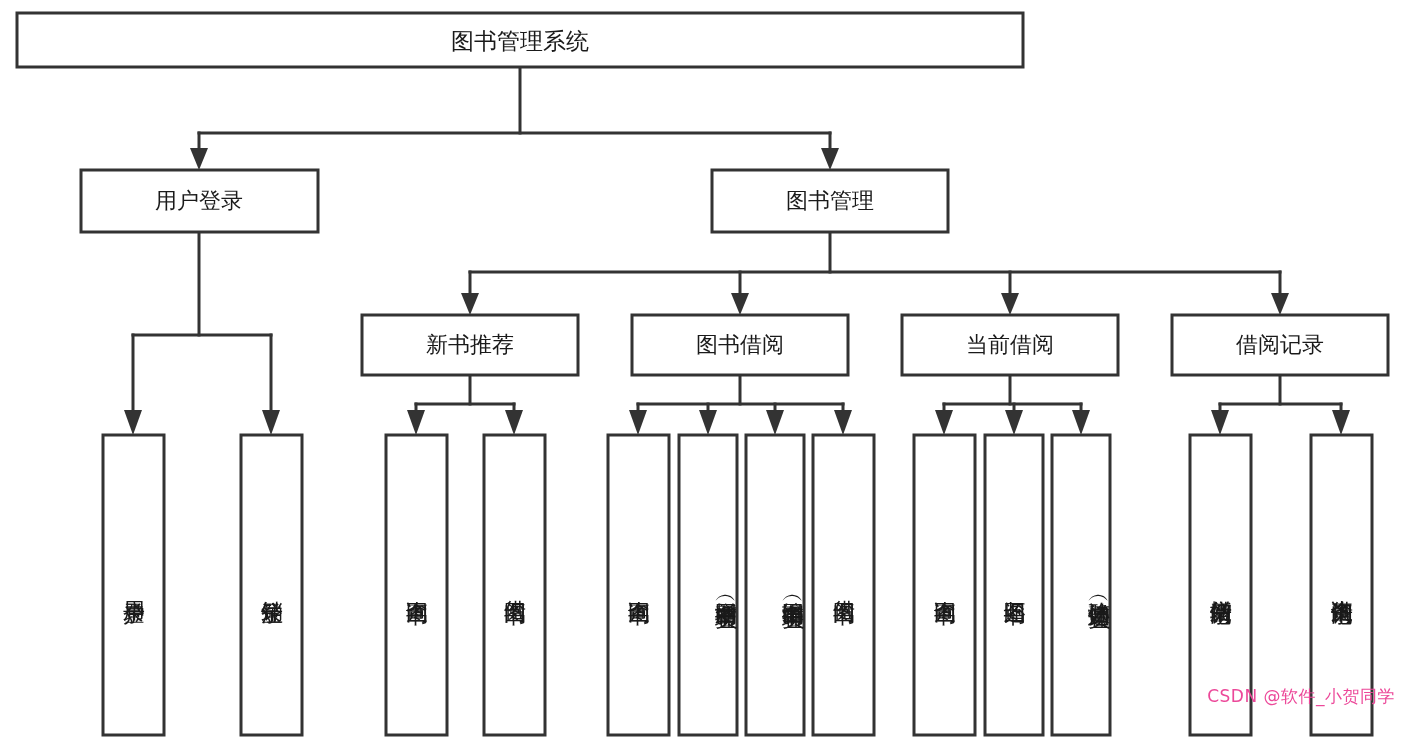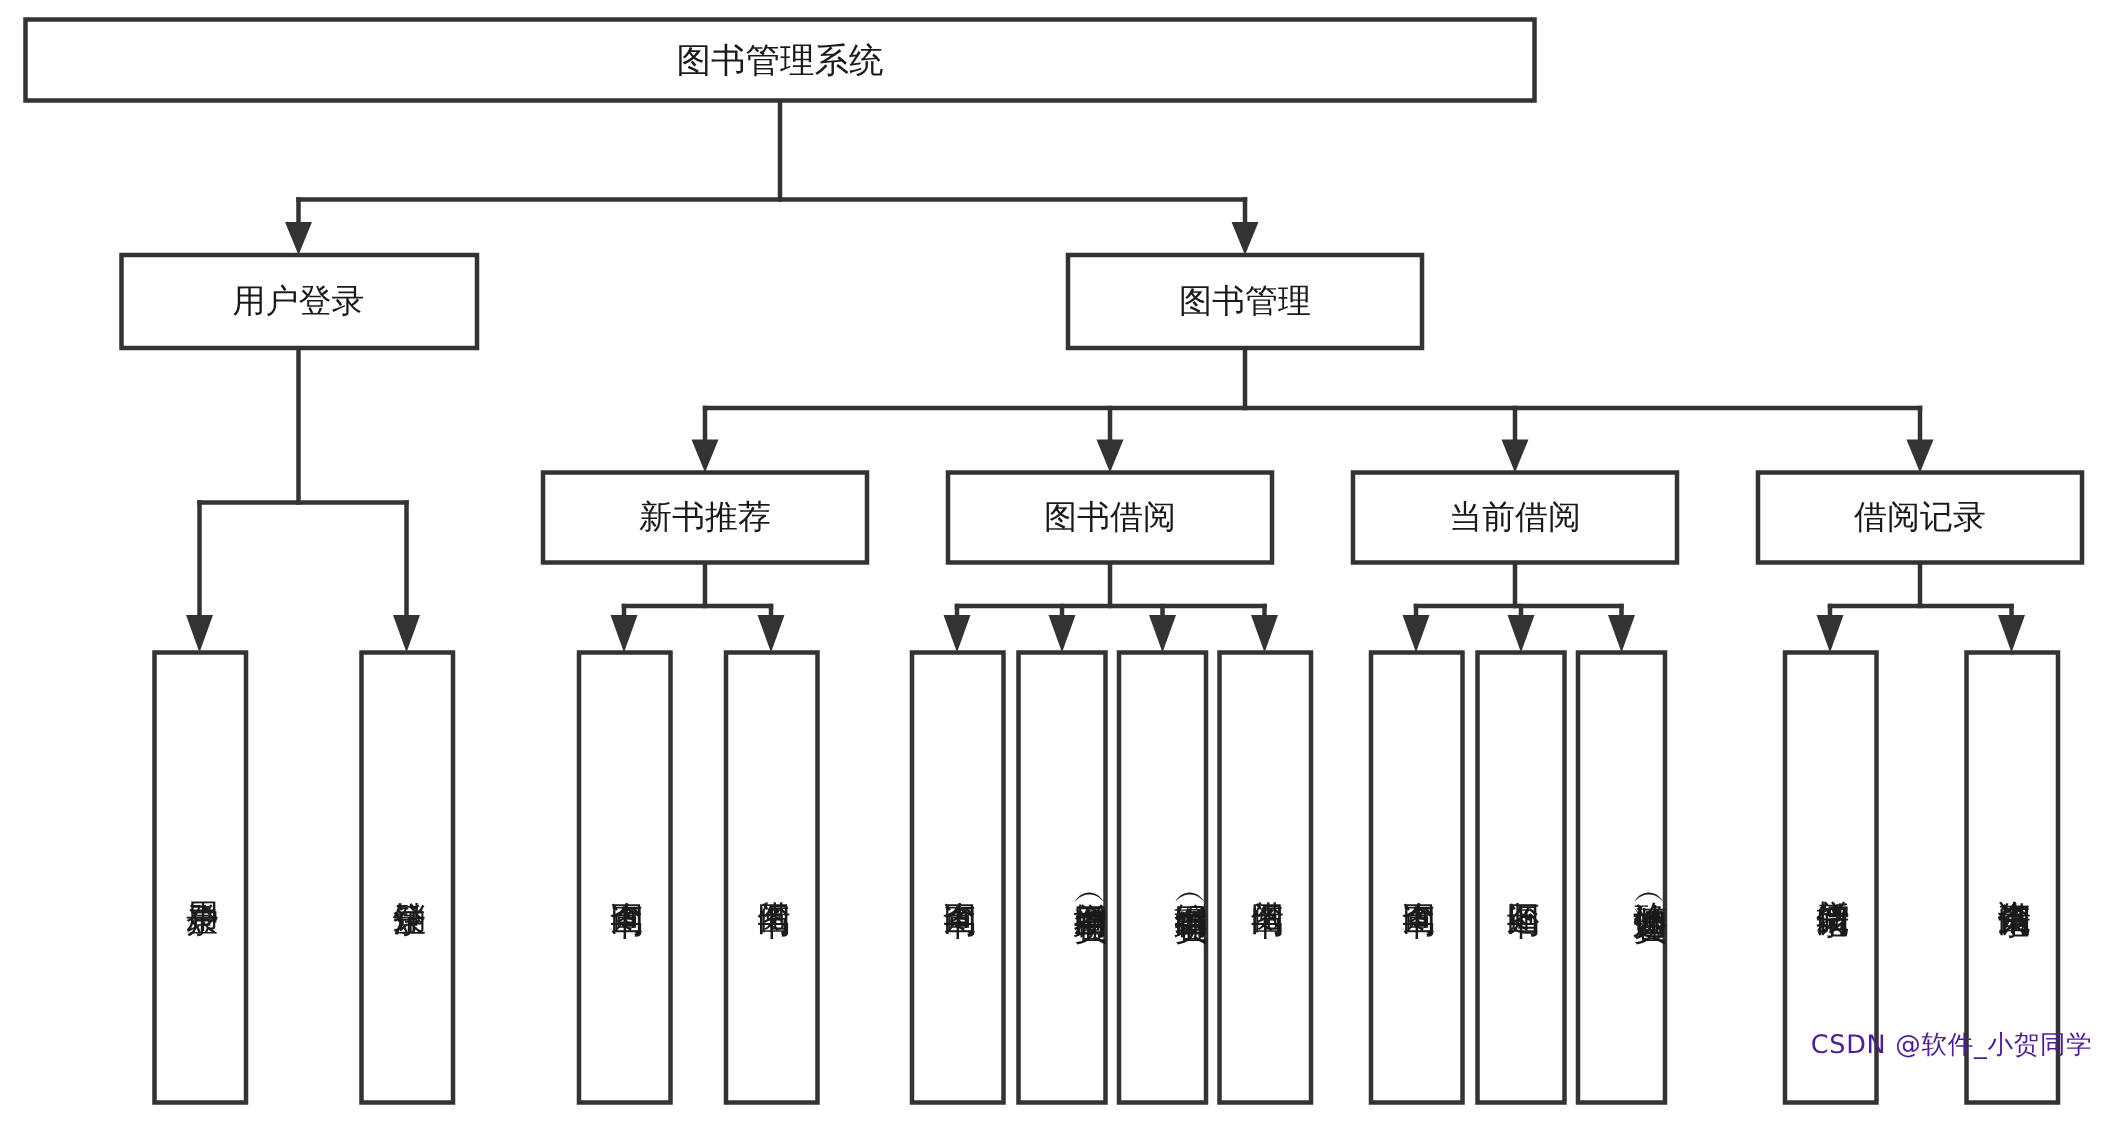--- a/index.html
+++ b/index.html
@@ -69,21 +69,21 @@
   }
   .vlabel.center-v {
     align-items: center;
   }
   .watermark {
     position: absolute;
     right: 10px;
     bottom: 5px;
     font-family: "DejaVu Sans", "Liberation Sans", sans-serif;
     font-size: 17px;
-    color: #4c1d95;
+    color: #ec4899;
     white-space: nowrap;
     letter-spacing: 0.5px;
   }
 </style>
 </head>
 <body>
 
 <div id="diagram-root">
 
   <svg id="flow-svg" viewBox="0 0 1405 747">

